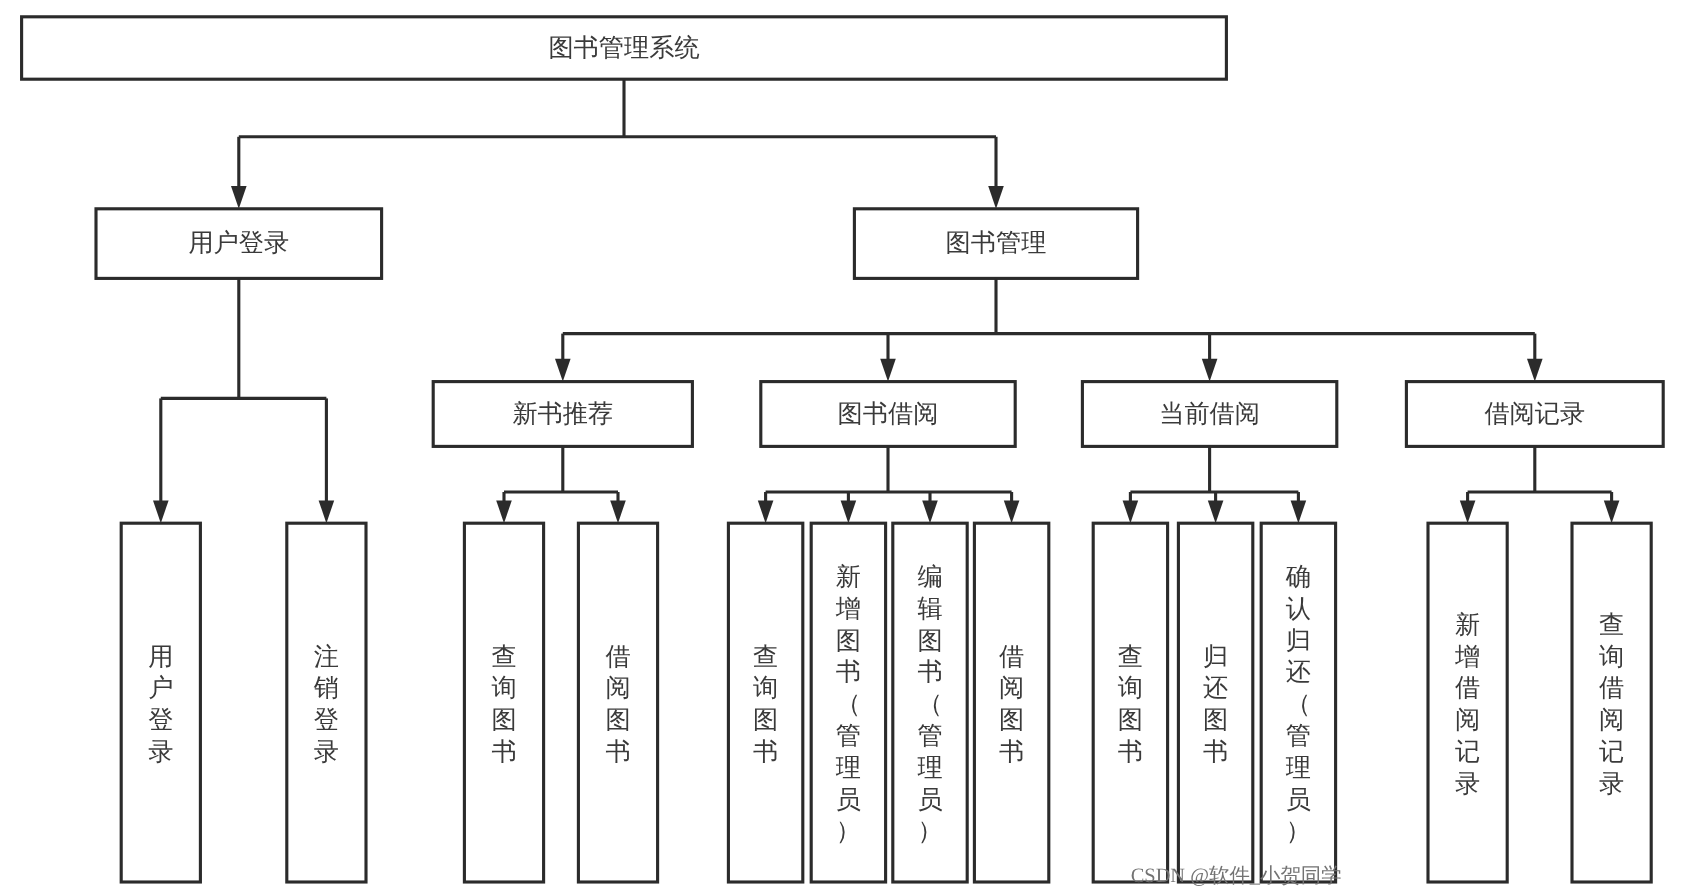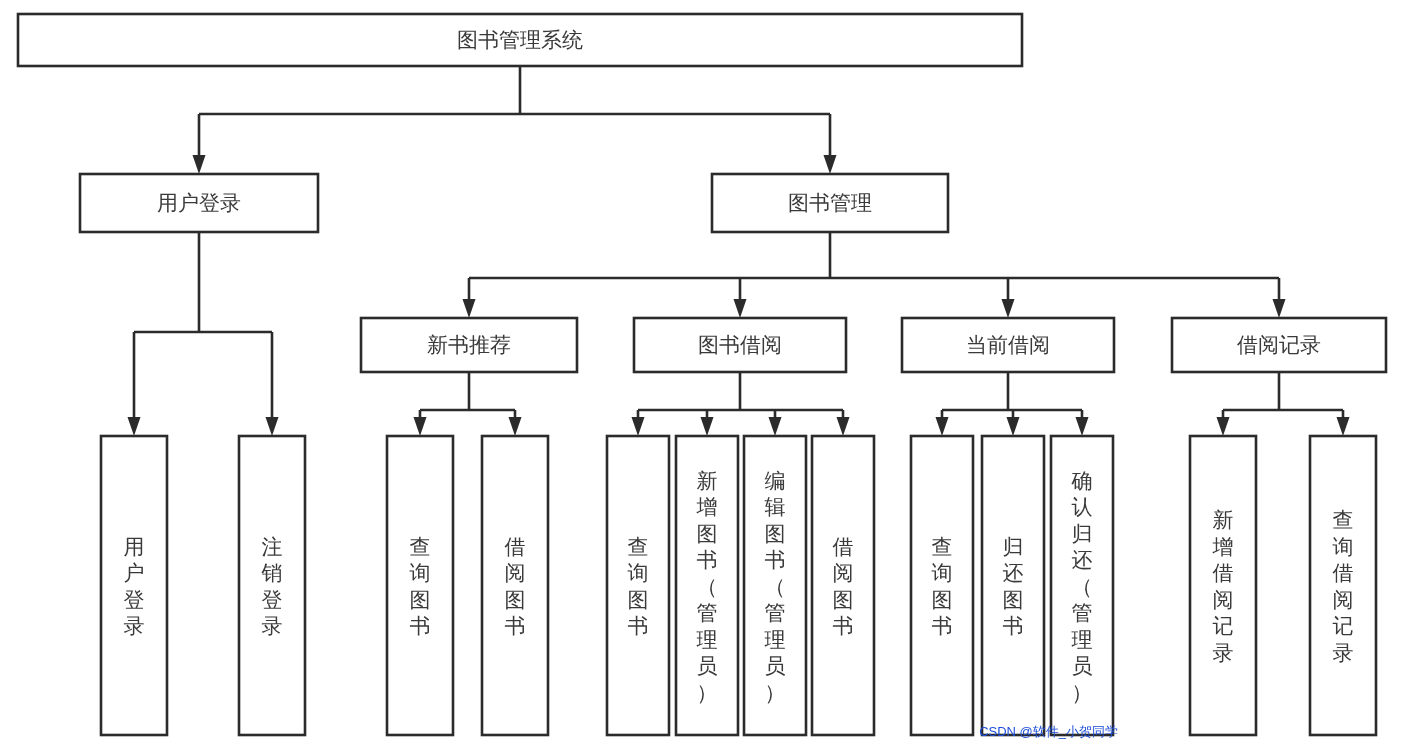--- a/index.html
+++ b/index.html
@@ -51,23 +51,23 @@
     text-anchor: middle;
   }
   .label-v {
     font-size: 21px;
     text-anchor: middle;
   }
   .watermark {
     position: absolute;
     right: 14px;
     bottom: 6px;
-    font-family: Liberation Sans, sans-serif;
-    font-size: 13px;
-    color: #1d4ed8;
+    font-family: Liberation Serif, serif;
+    font-size: 17px;
+    color: #737373;
     white-space: nowrap;
     user-select: none;
   }
 </style>
 </head>
 <body>
 
 <div id="diagram-root">
   <svg id="tree-svg" viewBox="0 0 1405 747">
     <g id="edges-layer">

